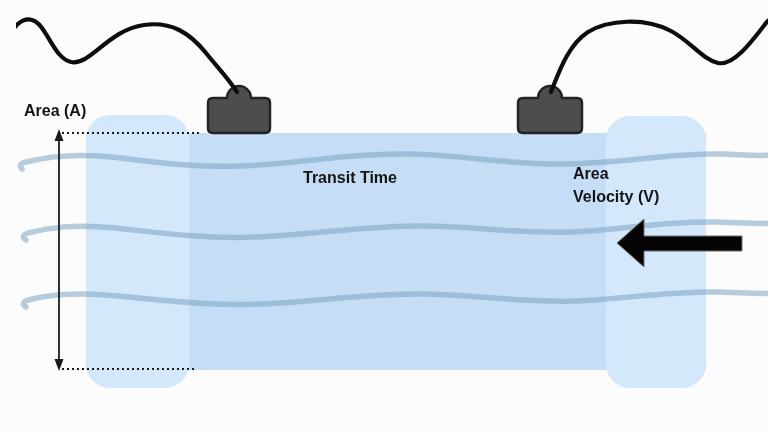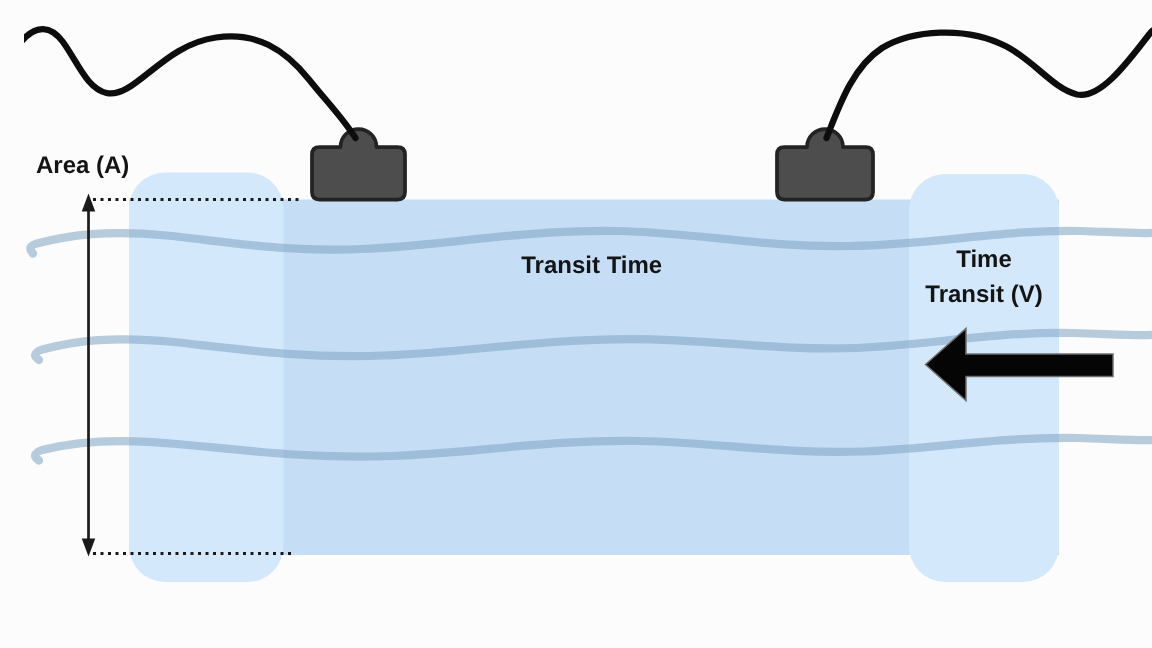--- a/index.html
+++ b/index.html
@@ -22,21 +22,21 @@
   .measure-line{stroke:var(--measure,#1a1a1a);stroke-width:1.8;}
   .measure-head{fill:var(--measure,#1a1a1a);}
   .dotted{stroke:var(--measure,#1a1a1a);stroke-width:2;stroke-dasharray:2 3;}
   .flow-arrow{fill:var(--arrow,#050505);stroke:#6e6e6e;stroke-width:1;}
 
   
   .lbl{
     position:absolute;color:var(--text,#141414);font-weight:bold;
     font-size:16px;line-height:23px;white-space:nowrap;
   }
-  .lbl.center{text-align:center;}
+  .lbl.center{}
   #area-label{left:8px;top:99px;}
   #transit-label{left:287px;top:166px;width:183px;}
   #fluid-label{left:557px;top:162px;width:166px;}
 </style>
 </head>
 <body>
 
 <div class="stage">
 
   <svg width="768" height="432" viewBox="0 0 768 432">
@@ -77,17 +77,17 @@
     <polygon class="flow-arrow" points="601,243 628,219 628,236 726,236 726,251 628,251 628,267"></polygon>
   </svg>
 
   <div class="lbl" id="area-label">Area (A)</div>
 
   <div class="lbl center" id="transit-label">
     <div>Transit Time</div>
   </div>
 
   <div class="lbl center" id="fluid-label">
-    <div>Time</div>
-    <div>Transit (V)</div>
+    <div>Area</div>
+    <div>Velocity (V)</div>
   </div>
 
 </div>
 
 </body></html>

